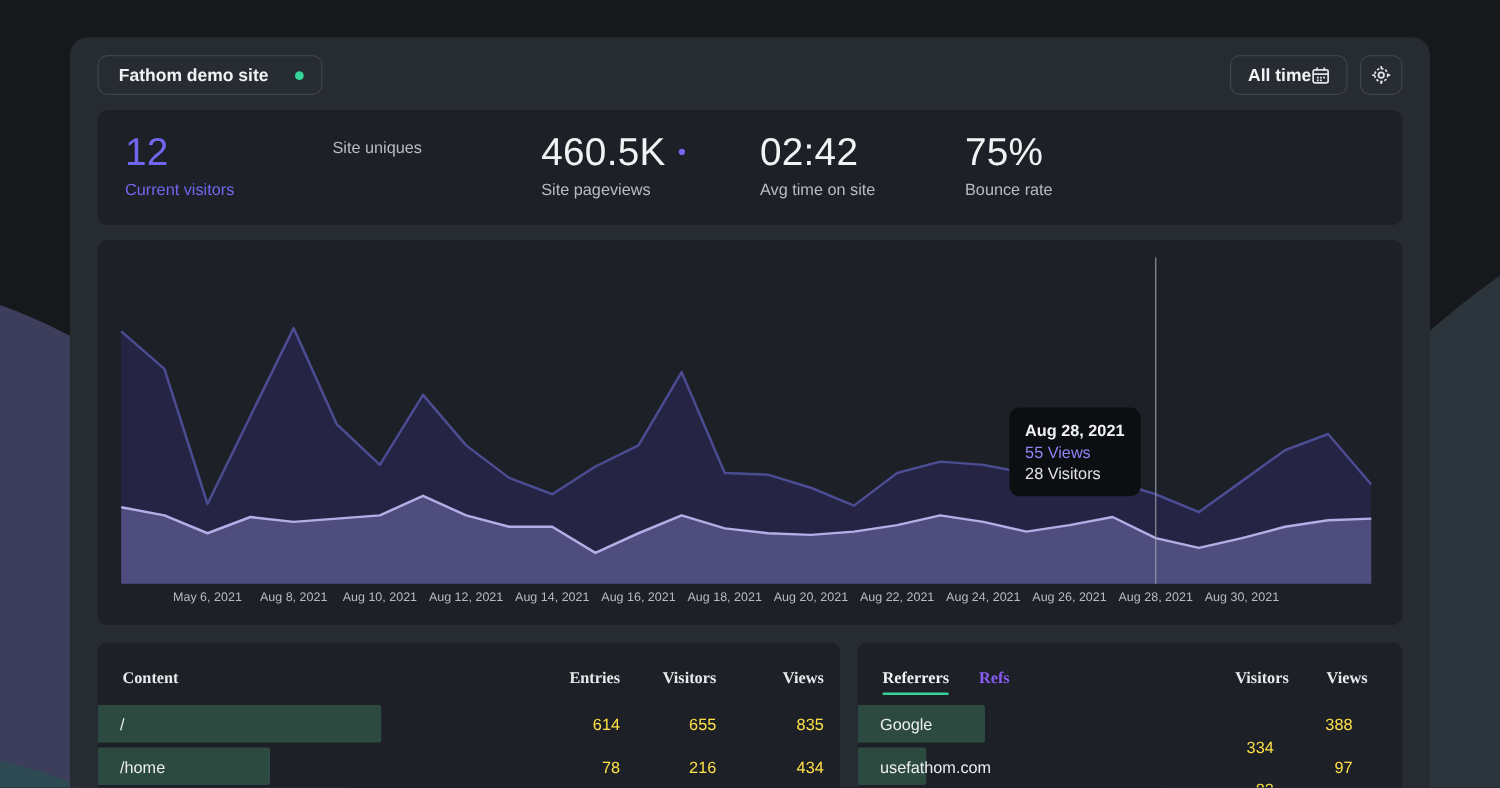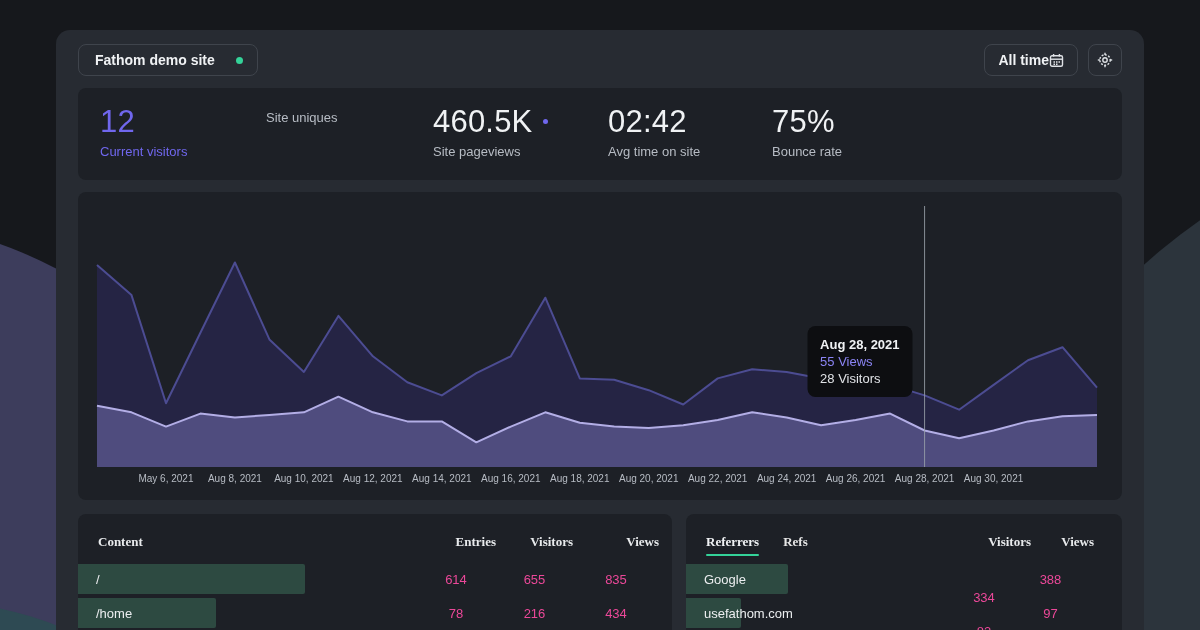--- a/index.html
+++ b/index.html
@@ -51,28 +51,28 @@
   .tbl-card{position:absolute;top:484px;height:180px;background:var(--panel-bg);border-radius:8px;overflow:hidden;}
   .tbl-card.left{left:22px;width:594px;}
   .tbl-card.right{left:630px;width:436px;}
   .tbl-head{display:flex;align-items:center;height:24px;margin:16px 0 10px 0;font-size:13px;font-weight:600;color:#e8eaec;font-family:Liberation Serif, serif;}
   .tbl-head .title{margin-left:20px;}
   .tbl-head .grow{flex:1;}
   .col{text-align:right;white-space:nowrap;}
   .left .col.c1{width:80px;} .left .col.c2{width:77px;} .left .col.c3{width:86px;margin-right:13px;}
   .right .col.c1{width:70px;} .right .col.c2{width:63px;margin-right:28px;}
   .tabs{display:flex;gap:24px;margin-left:20px;}
-  .tab{position:relative;cursor:pointer;color:#e5e5e5;padding-bottom:6px;margin-bottom:-6px;}
+  .tab{position:relative;cursor:pointer;color:#8b5cf6;padding-bottom:6px;margin-bottom:-6px;}
   .tab.active{color:var(--text);}
   .tab.active:after{content:"";position:absolute;left:0;right:0;bottom:0;height:2px;background:var(--emerald);border-radius:1px;}
   .t-row{position:relative;height:30px;margin-bottom:4px;display:flex;align-items:center;font-size:13px;cursor:pointer;}
   .t-bar{position:absolute;left:0;top:0;height:30px;background:var(--bar-green);border-radius:0 2px 2px 0;}
   .t-label{position:relative;margin-left:18px;color:#eceef0;}
   .t-row .grow{flex:1;}
-  .num{text-align:center;white-space:nowrap;color:#ec4899;position:relative;}
+  .num{text-align:right;white-space:nowrap;color:#fde047;position:relative;}
   .left .num.c1{width:80px;} .left .num.c2{width:77px;} .left .num.c3{width:86px;margin-right:13px;}
   .right .num.c1{width:70px;margin-top:36px;} .right .num.c2{width:63px;margin-right:40px;}
 </style>
 </head>
 <body>
 
 <div class="circle purple"></div>
 <div class="circle teal-bl"></div>
 <div class="circle teal-r"></div>
 

